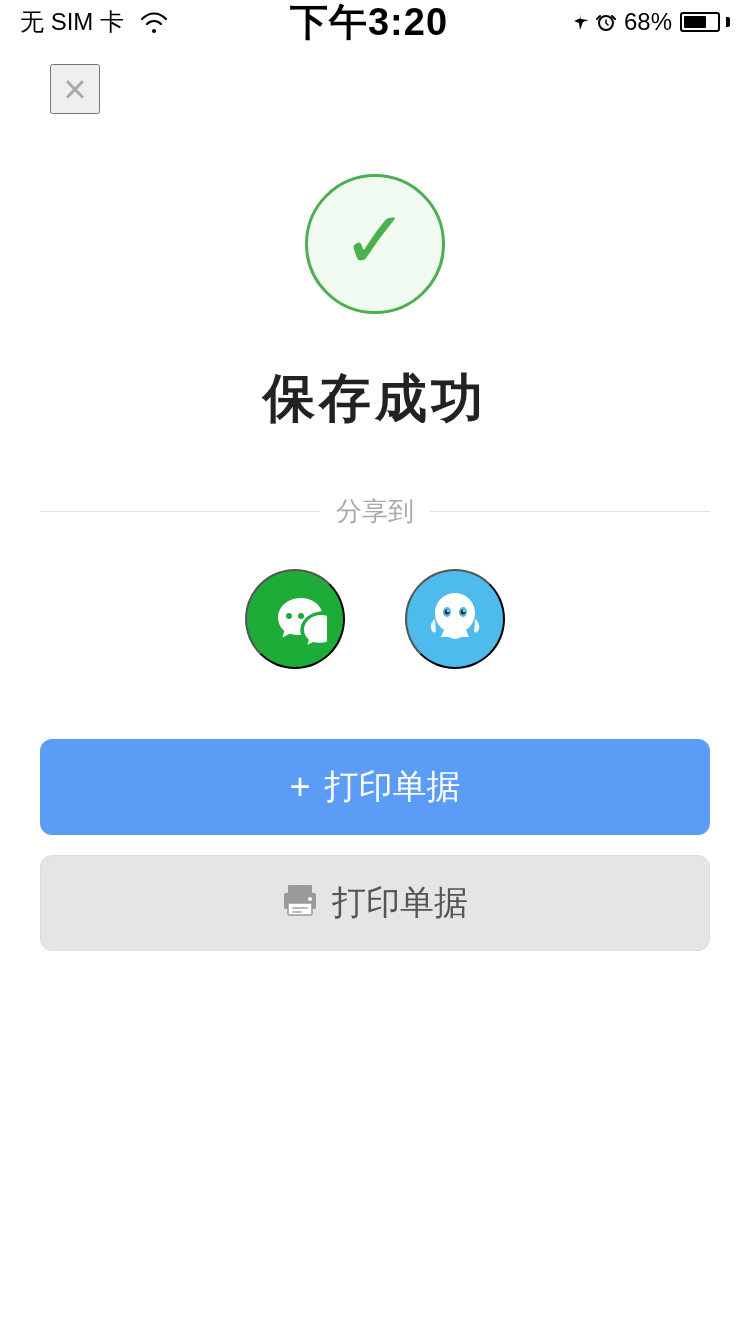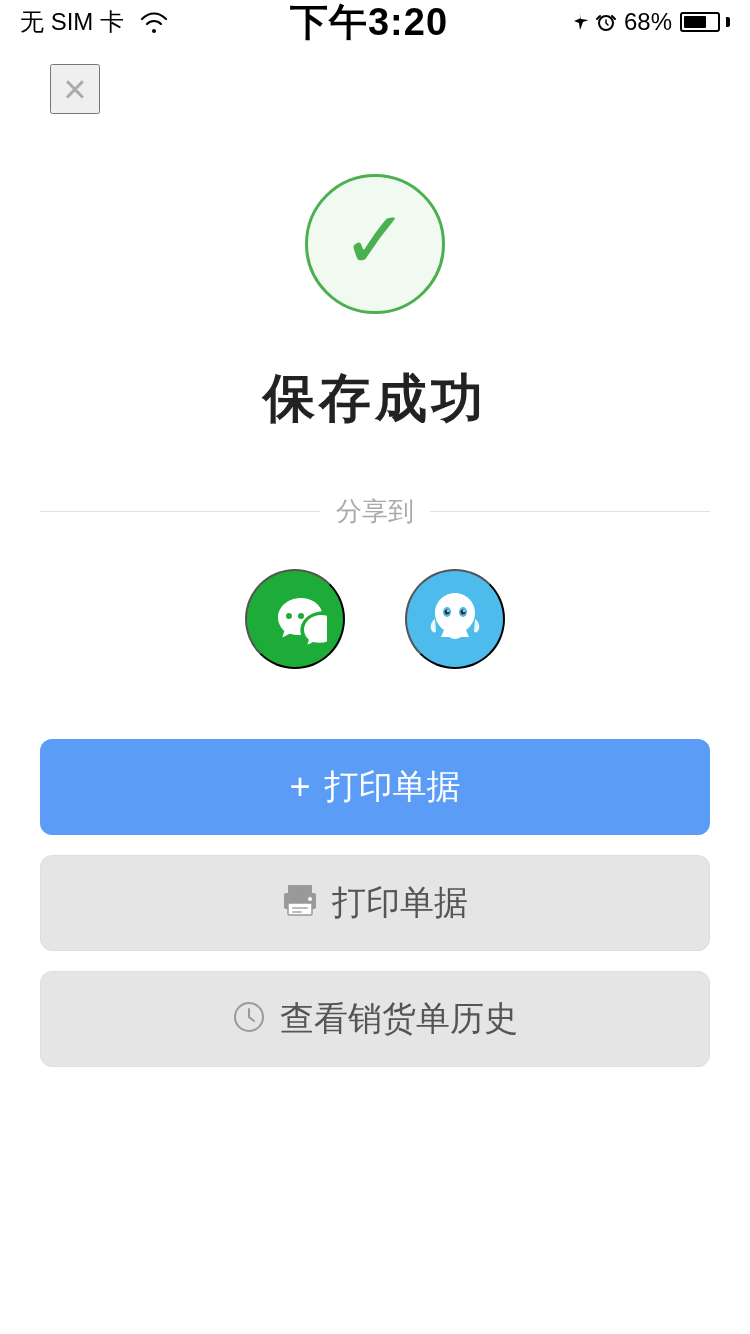--- a/index.html
+++ b/index.html
@@ -302,24 +302,15 @@
           <rect x="2" y="8" width="32" height="16" rx="2" fill="#999"></rect>
           <rect x="6" y="18" width="24" height="12" rx="1" fill="white" stroke="#999" stroke-width="1.5"></rect>
           <rect x="10" y="22" width="16" height="2" rx="1" fill="#bbb"></rect>
           <rect x="10" y="26" width="10" height="2" rx="1" fill="#bbb"></rect>
           <circle cx="28" cy="14" r="2" fill="white"></circle>
         </svg>
       </span>
       <span>打印单据</span>
     </button>
 
-    <button class="btn-secondary">
-      <span class="btn-icon">
-        <svg width="34" height="34" viewBox="0 0 34 34" fill="none">
-          <circle cx="17" cy="17" r="14" stroke="#999" stroke-width="2" fill="none"></circle>
-          <path d="M17 9v8l5 4" stroke="#999" stroke-width="2" stroke-linecap="round" fill="none"></path>
-        </svg>
-      </span>
-      <span>查看销货单历史</span>
-    </button>
   </div>
 
 </div>
 
 </body></html>

